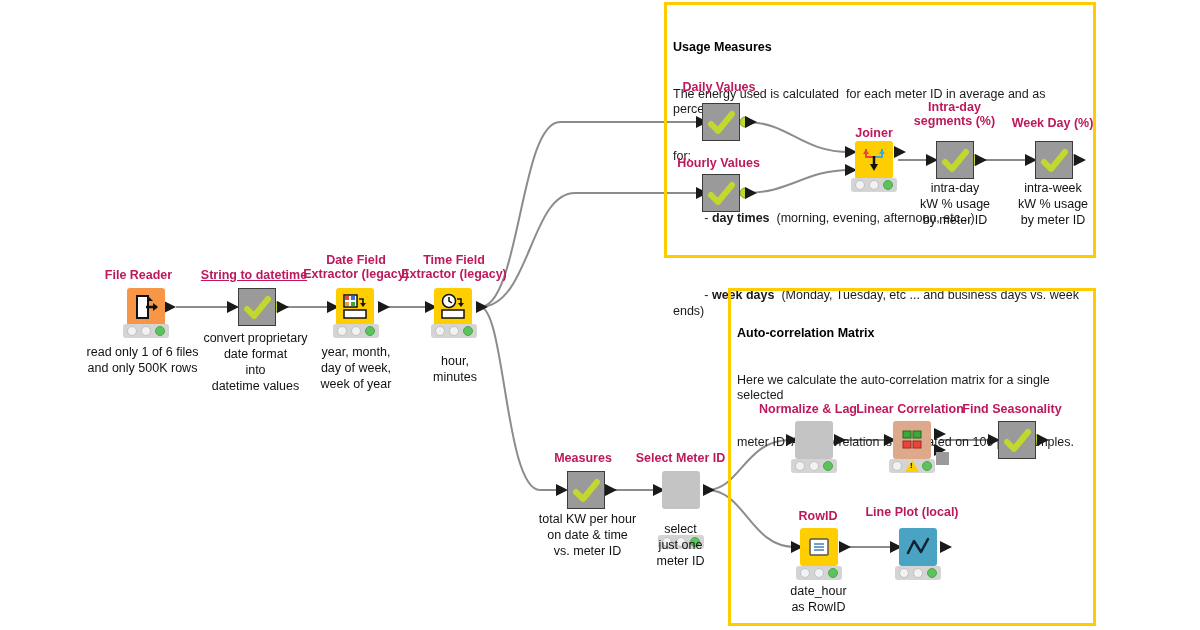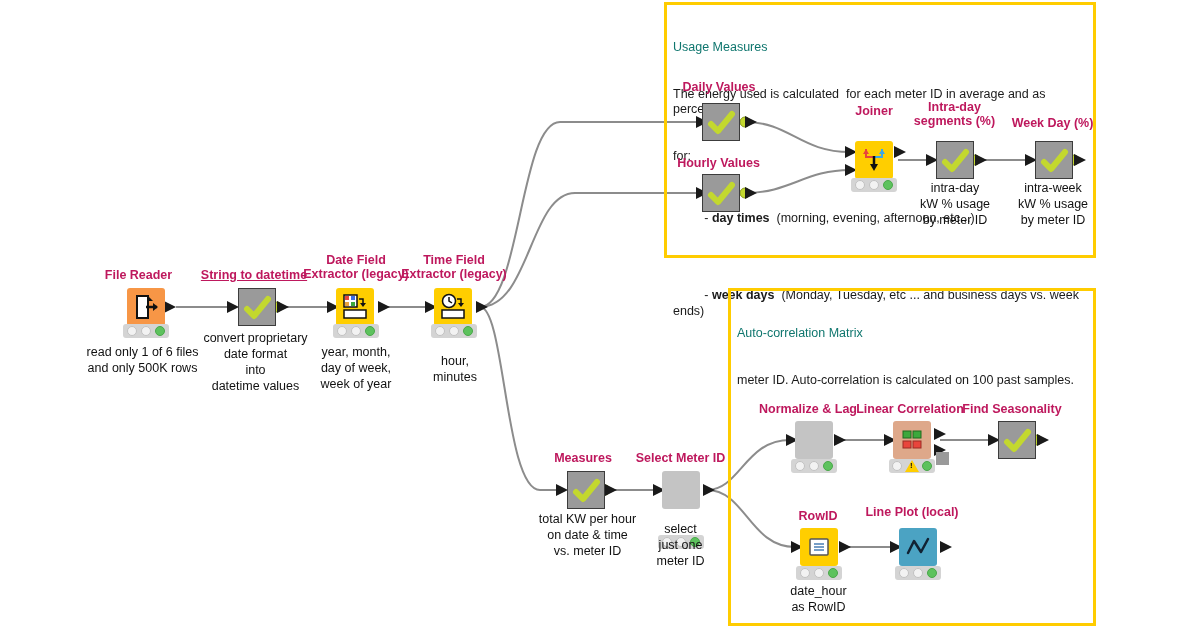--- a/index.html
+++ b/index.html
@@ -13,21 +13,21 @@
 
   
   .annot{
     position:absolute;box-sizing:border-box;
     border:3px solid #FFCC00;background:transparent;
   }
   .annot .atext{
     padding:4px 6px 0 6px;font-size:12.5px;color:#1a1a1a;line-height:15.5px;
     white-space:pre-wrap;
   }
-  .annot .atitle{font-weight:normal;font-size:12.5px;color:#0f766e;}
+  .annot .atitle{font-weight:bold;font-size:12.5px;color:#000000;}
   .annot .aline{font-size:12.5px;color:#1a1a1a;line-height:15.5px;}
   .annot .aline b{font-weight:bold;}
   .nodelabel{
     position:absolute;font-size:12.5px;font-weight:bold;color:#be185d;
     text-align:center;line-height:14px;white-space:pre;
   }
   .nodebox{
     position:absolute;width:38px;height:38px;box-sizing:border-box;
   }
   .nodebox.gray{background:#9a9a9a;border:1.5px solid #3c3c3c;}
@@ -160,20 +160,21 @@
       </div>
       <div class="aline">
         <span> - </span><b>week days</b><span>&nbsp; (Monday, Tuesday, etc ... and business days vs. week ends)</span>
       </div>
     </div>
   </div>
 
   <div class="annot" style="left:728px;top:288px;width:368px;height:338px;">
     <div class="atext">
       <div class="atitle">Auto-correlation Matrix</div>
+      <div class="aline">Here we calculate the auto-correlation matrix for a single selected</div>
       <div class="aline">meter ID. Auto-correlation is calculated on 100 past samples.</div>
     </div>
   </div>
 
   <div class="nodelabel" style="left:76px;top:268px;width:125px;">File Reader</div>
   <div class="nodebox orange" style="left:127px;top:288px;">
     <svg width="38" height="38" viewBox="0 0 38 38">
       <path d="M10,8 L21,8 L21,30 L10,30 Z" fill="#fff" stroke="#111" stroke-width="2"></path>
       <path d="M21,13 L21,8 L26,13 Z" fill="#111"></path>
       <path d="M19,19 L30,19" stroke="#111" stroke-width="2.5"></path>
@@ -248,21 +249,21 @@
     </svg>
   </div>
 
   <div class="nodelabel" style="left:661px;top:156px;width:115px;">Hourly Values</div>
   <div class="nodebox gray" style="left:702px;top:174px;">
     <svg width="38" height="38" viewBox="0 0 38 38">
       <path d="M8,20 L15,27 L29,10" fill="none" stroke="#C3D82E" stroke-width="6" stroke-linecap="round" stroke-linejoin="round"></path>
     </svg>
   </div>
 
-  <div class="nodelabel" style="left:832px;top:104px;width:84px;">Joiner</div>
+  <div class="nodelabel" style="left:832px;top:126px;width:84px;">Joiner</div>
   <div class="nodebox yellow" style="left:855px;top:141px;">
     <svg width="38" height="38" viewBox="0 0 38 38">
       <path d="M11,8 L11,16 L18,16" fill="none" stroke="#E8453C" stroke-width="2"></path>
       <path d="M8,13 L11,8 L14,13 Z" fill="#E8453C"></path>
       <path d="M27,8 L27,16 L20,16" fill="none" stroke="#3CA8E8" stroke-width="2"></path>
       <path d="M24,13 L27,8 L30,13 Z" fill="#3CA8E8"></path>
       <path d="M19,15 L19,25" fill="none" stroke="#111" stroke-width="2.5"></path>
       <path d="M15,23 L19,30 L23,23 Z" fill="#111"></path>
     </svg>
   </div>

